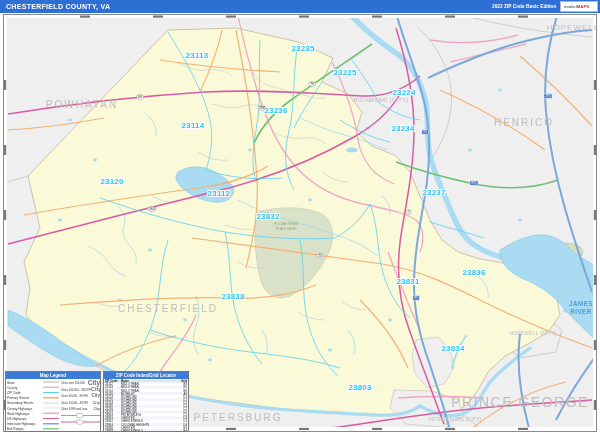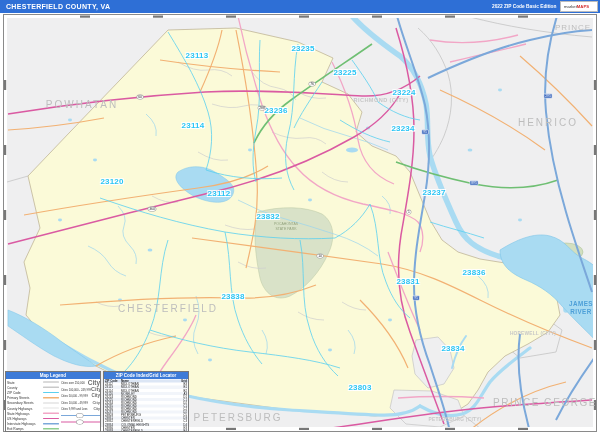--- a/index.html
+++ b/index.html
@@ -270,25 +270,25 @@
       <div class="zip-label" style="left: 112px; top: 181px;">23120</div>
       <div class="zip-label" style="left: 219px; top: 193px;">23112</div>
       <div class="zip-label" style="left: 268px; top: 216px;">23832</div>
       <div class="zip-label" style="left: 434px; top: 192px;">23237</div>
       <div class="zip-label" style="left: 408px; top: 281px;">23831</div>
       <div class="zip-label" style="left: 474px; top: 272px;">23836</div>
       <div class="zip-label" style="left: 233px; top: 296px;">23838</div>
       <div class="zip-label" style="left: 453px; top: 348px;">23834</div>
       <div class="zip-label" style="left: 360px; top: 387px;">23803</div>
       <div class="area-label county" style="left: 62px; top: 104px; font-size: 10px; letter-spacing: 2px; padding-left: 40px;">POWHATAN</div>
-      <div class="area-label county" style="left: 573px; top: 27px; font-size: 8px; letter-spacing: 1px;">PRINCE</div>
-      <div class="area-label county" style="left: 548px; top: 122px; font-size: 10px; letter-spacing: 2px;">HENRICO</div>
+      <div class="area-label county" style="left: 573px; top: 27px; font-size: 8px; letter-spacing: 1px;">HOPEWELL</div>
+      <div class="area-label county" style="left: 524px; top: 122px; font-size: 10px; letter-spacing: 2px;">HENRICO</div>
       <div class="area-label county" style="left: 168px; top: 308px; font-size: 10px; letter-spacing: 2px;">CHESTERFIELD</div>
       <div class="area-label county" style="left: 238px; top: 417px; font-size: 10px; letter-spacing: 2px;">PETERSBURG</div>
-      <div class="area-label county" style="left: 545px; top: 402px; font-size: 10px; letter-spacing: 1.5px;">PRINCE GEORGE</div>
+      <div class="area-label county" style="left: 520px; top: 402px; font-size: 14px; letter-spacing: 1.5px;">PRINCE GEORGE</div>
       <div class="area-label citygray" style="left: 381px; top: 100px; font-size: 7px; letter-spacing: 0.5px;">RICHMOND (CITY)</div>
       <div class="area-label citygray" style="left: 533px; top: 333px; font-size: 6px; letter-spacing: 0.3px;">HOPEWELL (CITY)</div>
       <div class="area-label citygray" style="left: 455px; top: 419px; font-size: 6px; letter-spacing: 0.3px;">PETERSBURG (CITY)</div>
       <div class="area-label water" style="left: 581px; top: 304px; font-size: 7px; letter-spacing: 0.5px;">JAMES</div>
       <div class="area-label water" style="left: 581px; top: 312px; font-size: 7px; letter-spacing: 0.5px;">RIVER</div>
       <div class="area-label park" style="left: 286px; top: 224px; font-size: 7px; letter-spacing: 0px;">POCAHONTAS</div>
       <div class="area-label park" style="left: 286px; top: 229px; font-size: 7px; letter-spacing: 0px;">STATE PARK</div>
       <div class="shield us" style="left: 140px; top: 97px;">60</div>
       <div class="shield us" style="left: 152px; top: 209px;">360</div>
       <div class="shield us" style="left: 409px; top: 212px;">1</div>

